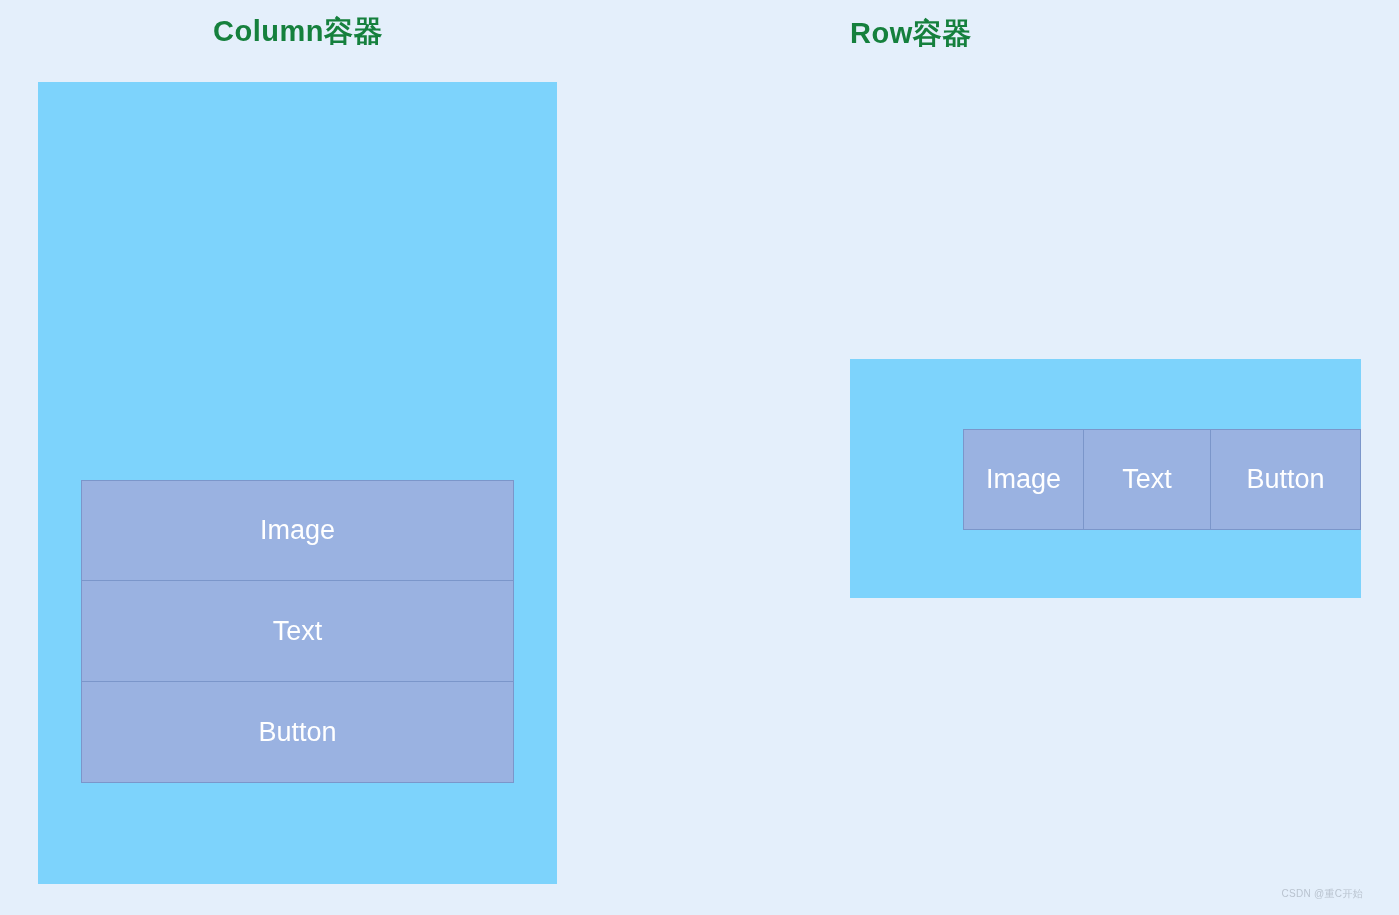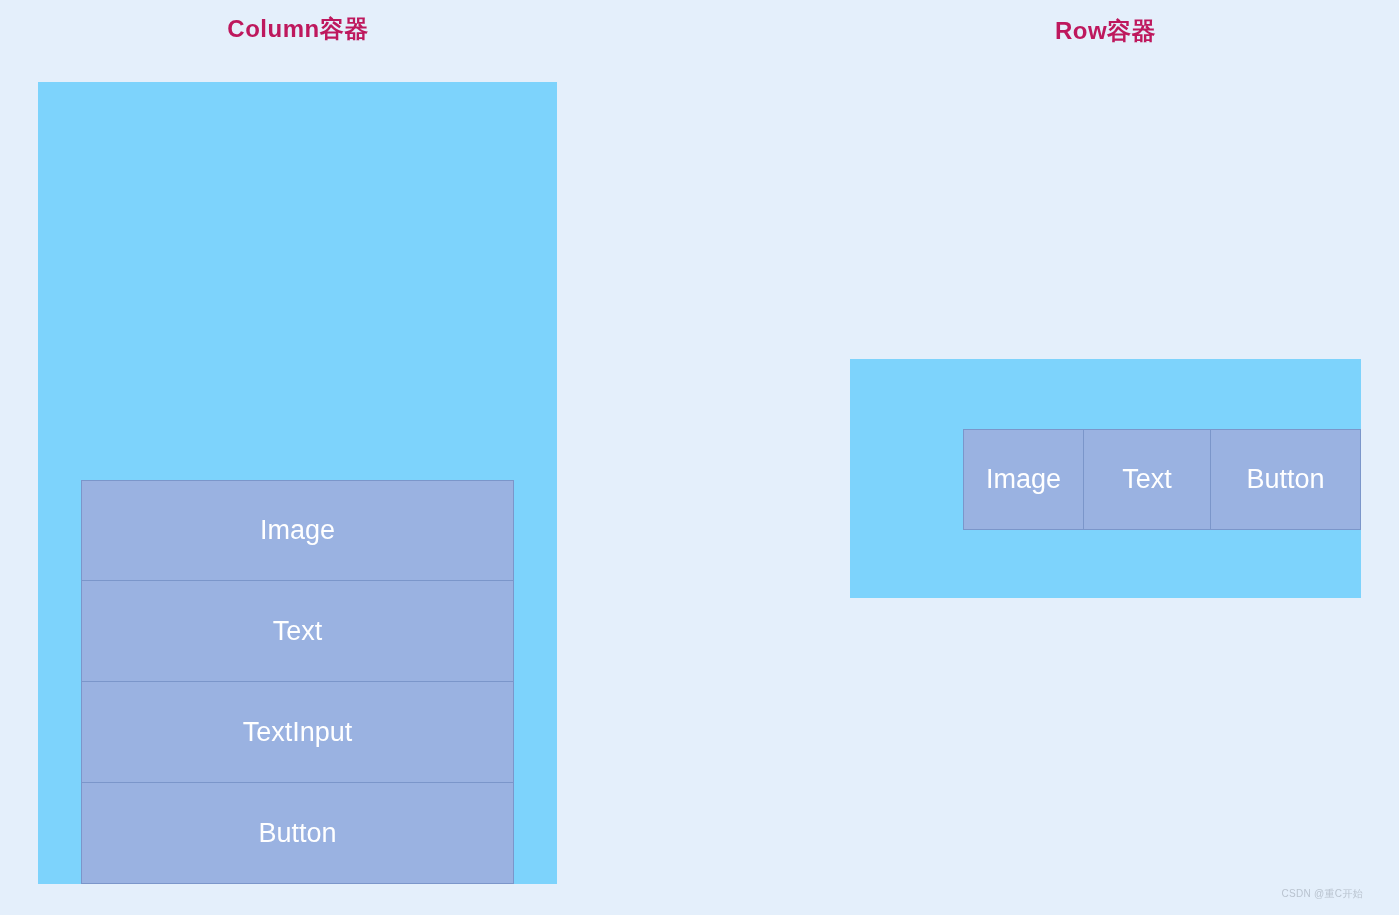--- a/index.html
+++ b/index.html
@@ -11,38 +11,38 @@
     height: 915px;
     background: #e4effb;
     font-family: "Liberation Sans", sans-serif;
     position: relative;
     overflow: hidden;
   }
 
   
   .title {
     position: absolute;
-    font-size: 24px;
+    font-size: 29px;
     font-weight: bold;
-    color: #be185d;
+    color: #15803d;
     letter-spacing: 0.5px;
     white-space: nowrap;
     line-height: 1;
   }
   #column-title {
     left: 0;
     top: 17px;
     width: 596px;
     text-align: center;
   }
   #row-title {
     left: 850px;
     top: 19px;
     width: 511px;
-    text-align: center;
+    text-align: left;
   }
 
   
   .container-panel {
     position: absolute;
     background: #7dd3fc;
   }
 
   
   #column-container {
@@ -130,23 +130,20 @@
   <div id="column-stack">
 
     <div class="col-cell">
       <span>Image</span>
     </div>
 
     <div class="col-cell">
       <span>Text</span>
     </div>
 
-    <div class="col-cell">
-      <span>TextInput</span>
-    </div>
 
     <div class="col-cell">
       <span>Button</span>
     </div>
 
   </div>
 </div>
 
 <div class="title" id="row-title">Row容器</div>
 

